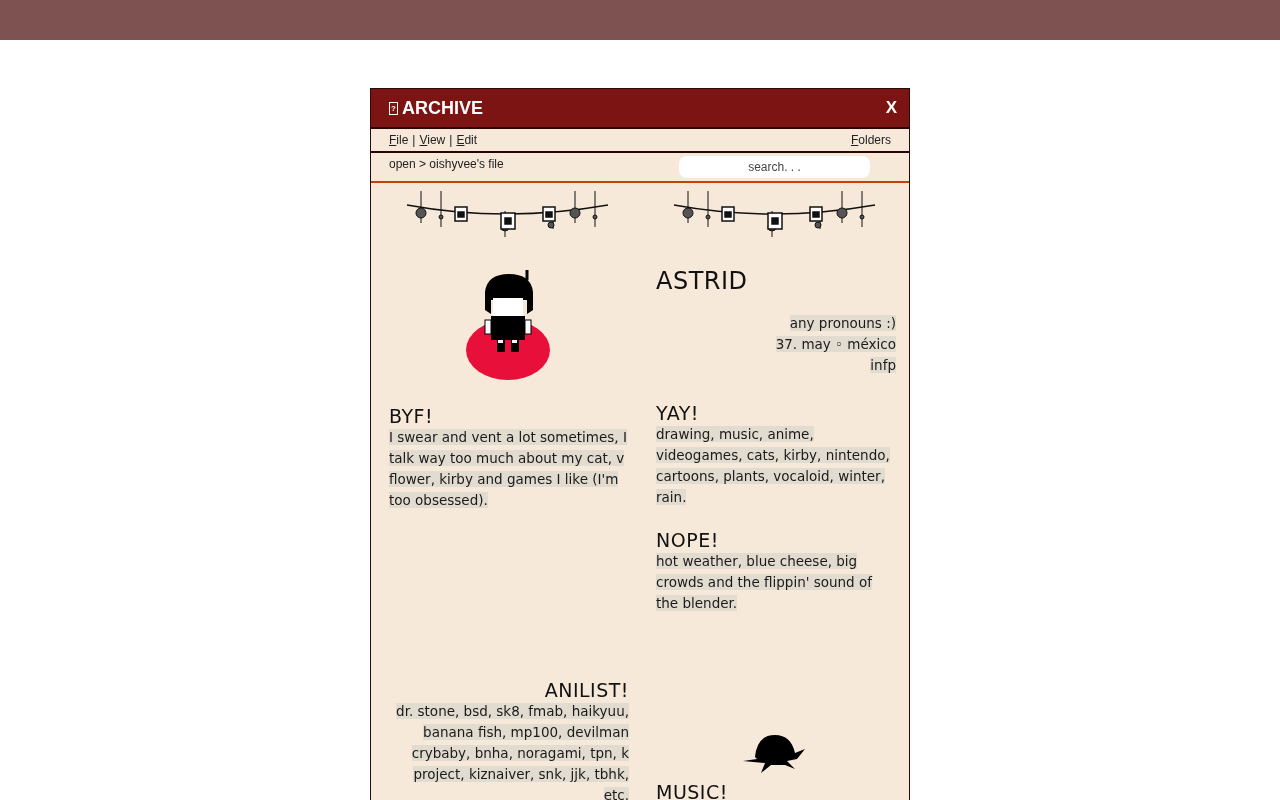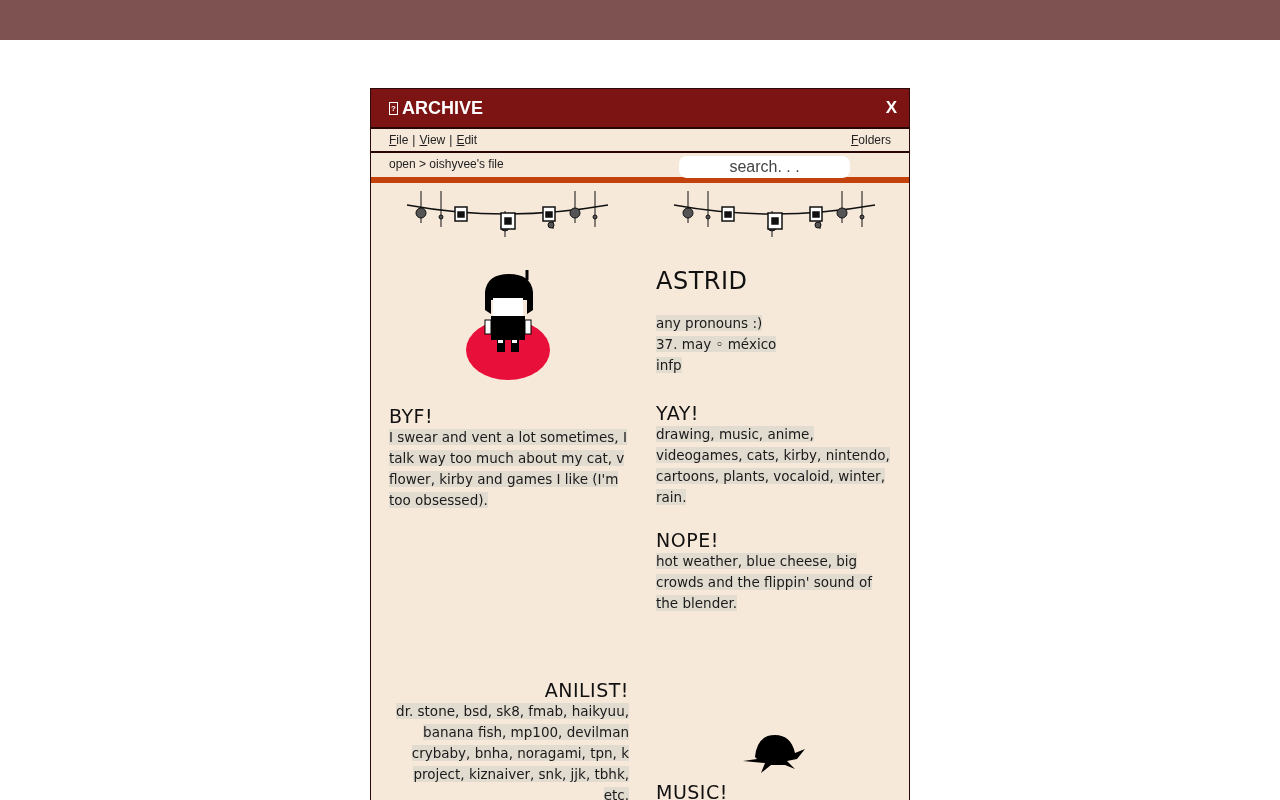--- a/index.html
+++ b/index.html
@@ -17,41 +17,41 @@
     .tofu { display: inline-block; width: 9px; height: 13px; border: 1px solid #fff; font-size: 8px;
       line-height: 11px; text-align: center; margin-right: 4px; font-weight: bold; }
     .close { color: #fff; font-weight: bold; font-size: 17px; cursor: pointer; }
 
     .menubar { height: 24px; border-bottom: 2px solid #2a0505; display: flex; align-items: center;
       justify-content: space-between; padding: 0 18px; font-size: 12px; color: #222; background: #f7e9da; }
     .menubar .menus span.item { text-decoration: none; cursor: pointer; }
     .menubar u { text-decoration: underline; }
     .sep { margin: 0 4px; }
 
-    .pathbar { height: 30px; border-bottom: 6px solid #c2410c; position: relative; font-size: 12px; color: #222; background: #f7e9da; }
+    .pathbar { height: 30px; border-bottom: 2px solid #c2410c; position: relative; font-size: 12px; color: #222; background: #f7e9da; }
     .crumb { position: absolute; left: 18px; top: 4px; }
-    .search { position: absolute; left: 308px; top: 3px; width: 171px; height: 22px; border-radius: 8px;
-      background: #ffffff; border: none; text-align: center; font-size: 16px; color: #444;
+    .search { position: absolute; left: 308px; top: 3px; width: 191px; height: 22px; border-radius: 8px;
+      background: #ffffff; border: none; text-align: center; font-size: 12px; color: #444;
       font-family: "Liberation Sans", sans-serif; outline: none; }
     .search::placeholder { color: #444; }
 
     .content { position: relative; height: 620px; background: #f7e9da; }
 
     .garland { position: absolute; top: 4px; width: 205px; height: 56px; }
     .g1 { left: 34px; } .g2 { left: 301px; }
 
     .avatar { position: absolute; left: 94px; top: 87px; width: 86px; height: 110px; }
 
     .col { position: absolute; width: 240px; }
     .left { left: 18px; } .right { left: 285px; }
 
     .h { font-family: "DejaVu Sans", sans-serif; font-size: 19px; color: #111; letter-spacing: 0.5px; font-weight: normal; }
     .p { font-family: "DejaVu Sans", sans-serif; font-size: 13.5px; line-height: 21px; color: #1a1a1a; }
     .p span { background: #e2dbd0; box-decoration-break: clone; -webkit-box-decoration-break: clone; }
-    .lines div { display: block; }
+    .lines div { display: block; text-align: right; }
 
     .turtle { position: absolute; left: 370px; top: 548px; width: 66px; height: 44px; }
   </style>
 </head>
 <body>
 
 <div class="topbar"></div>
 
 <div class="window">
   <div class="titlebar">

